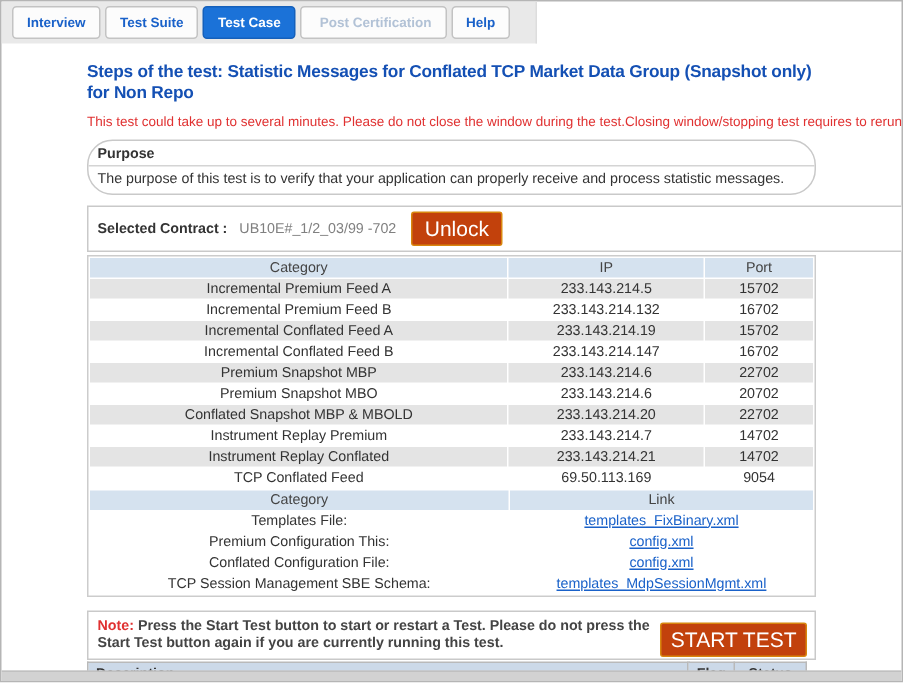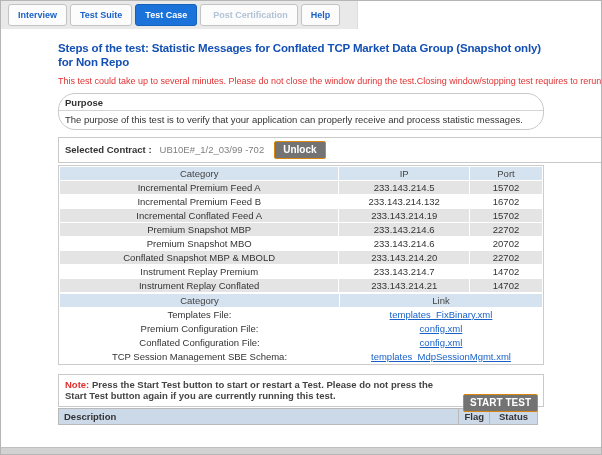--- a/index.html
+++ b/index.html
@@ -19,32 +19,32 @@
 
   .box { border:1px solid #c9c9c9; background:#fff; }
   .purpose-box { width:486px; font-size:9.5px; color:#333; margin-bottom:7px;border-radius:17px; }
   .purpose-head { font-weight:bold; padding:3px 6px 2px; border-bottom:1px solid #d4d4d4; }
   .purpose-body { padding:3px 6px 4px; }
 
   .contract-box { width:586px; padding:3px 6px; display:flex; align-items:center; font-size:9.5px; margin-bottom:2px; }
   .contract-label { font-weight:bold; color:#333; }
   .contract-value { color:#808080; margin:0 10px 0 8px; }
 
-  .btn-orange { background:#737373; border:1px solid #d8860e; color:#fff; font-weight:bold; font-size:10px; padding:2px 8px 3px; border-radius:2px; cursor:pointer; font-family:"Liberation Sans", sans-serif; }
+  .btn-orange { background:#c2410c; border:1px solid #d8860e; color:#fff; font-weight:normal; font-size:14px; padding:2px 8px 3px; border-radius:2px; cursor:pointer; font-family:"Liberation Sans", sans-serif; }
 
   .tables-box { width:486px; border:1px solid #cccccc; margin-bottom:9px; }
   table.datatable { width:100%; border-collapse:separate; border-spacing:1px; font-size:9.5px; color:#333; table-layout:fixed; }
   table.datatable th { background:#d5e2ef; font-weight:normal; color:#444; padding:1px 2px; text-align:center;margin-left:32px; }
   table.datatable td { text-align:center; padding:1px 2px; line-height:11px; background:#fff; overflow:hidden; white-space:nowrap; }
   table.datatable tr.alt td { background:#e4e4e4; }
   a.filelink { color:#1961c9; text-decoration:underline; cursor:pointer; }
 
   .note-box { position:relative; width:486px; padding:4px 95px 4px 6px; font-size:9.5px; font-weight:bold; color:#444; line-height:1.25; margin:9px 0 1px; }
   .note-prefix { color:#e03131; }
-  .start-btn { position:absolute; right:5px; top:19px; padding:2px 6px 3px; }
+  .start-btn { position:absolute; right:5px; top:7px; padding:2px 6px 3px; }
 
   table.steps { width:480px; border-collapse:collapse; font-size:9.5px; color:#333; }
   table.steps th, table.steps td { border:1px solid #b9b9b9; }
   table.steps th { background:#ccd9e8; font-weight:bold; color:#333; padding:2px 5px; text-align:left; font-size:9.5px; }
   table.steps th.c { text-align:center; }
 
   .bottom-strip { position:absolute; left:0; right:0; bottom:0; height:7px; background:#d2d2d2; border-top:1px solid #c0c0c0; }
 </style>
 </head>
 <body>
@@ -96,20 +96,25 @@
         <tr>
           <td>Incremental Premium Feed B</td>
               <td>233.143.214.132</td>
               <td>16702</td>
         </tr>
         <tr class="alt">
           <td>Incremental Conflated Feed A</td>
               <td>233.143.214.19</td>
               <td>15702</td>
         </tr>
+        <tr>
+          <td>Incremental Conflated Feed B</td>
+              <td>233.143.214.147</td>
+              <td>16702</td>
+        </tr>
         <tr class="alt">
           <td>Premium Snapshot MBP</td>
               <td>233.143.214.6</td>
               <td>22702</td>
         </tr>
         <tr>
           <td>Premium Snapshot MBO</td>
               <td>233.143.214.6</td>
               <td>20702</td>
         </tr>
@@ -121,38 +126,43 @@
         <tr>
           <td>Instrument Replay Premium</td>
               <td>233.143.214.7</td>
               <td>14702</td>
         </tr>
         <tr class="alt">
           <td>Instrument Replay Conflated</td>
               <td>233.143.214.21</td>
               <td>14702</td>
         </tr>
+        <tr>
+          <td>TCP Conflated Feed</td>
+              <td>69.50.113.169</td>
+              <td>9054</td>
+        </tr>
       </tbody>
         </table>
       <table class="datatable">
         <colgroup>
             <col style="width:58%">
             <col style="width:42%">
           </colgroup>
         <tbody>
             <tr>
           <th>Category</th>
           <th>Link</th>
         </tr>
         <tr>
           <td>Templates File:</td>
           <td><a class="filelink">templates_FixBinary.xml</a></td>
         </tr>
         <tr>
-          <td>Premium Configuration File:</td>
+          <td>Premium Configuration This:</td>
           <td><a class="filelink">config.xml</a></td>
         </tr>
         <tr>
           <td>Conflated Configuration File:</td>
           <td><a class="filelink">config.xml</a></td>
         </tr>
         <tr>
           <td>TCP Session Management SBE Schema:</td>
           <td><a class="filelink">templates_MdpSessionMgmt.xml</a></td>
         </tr>

